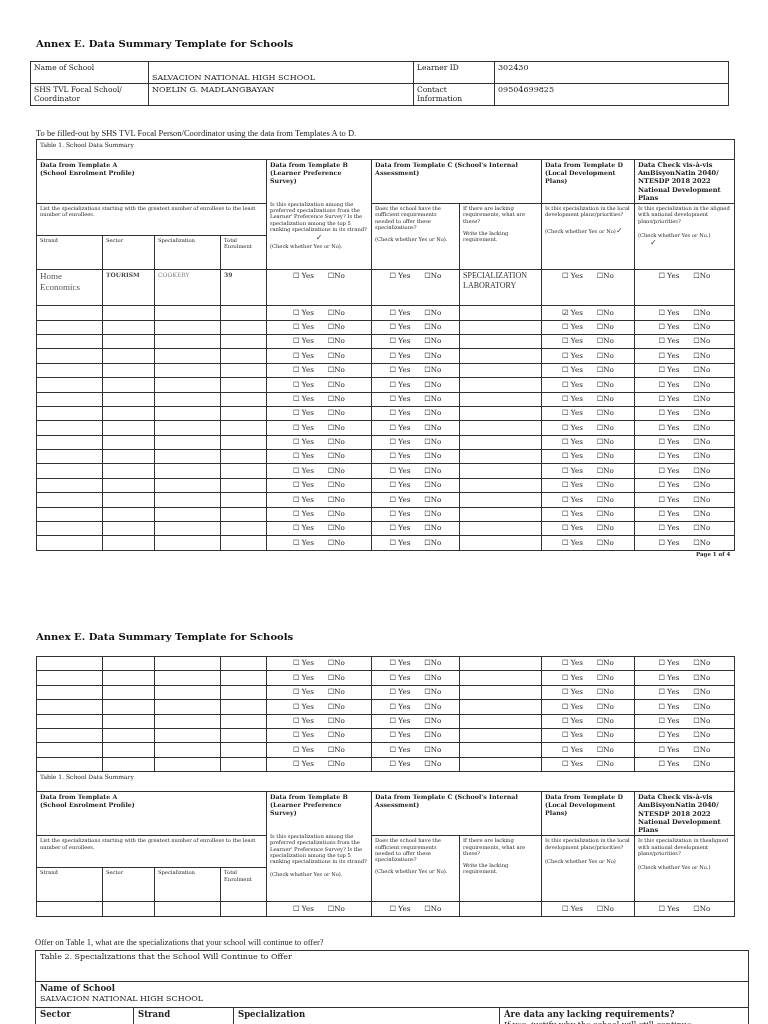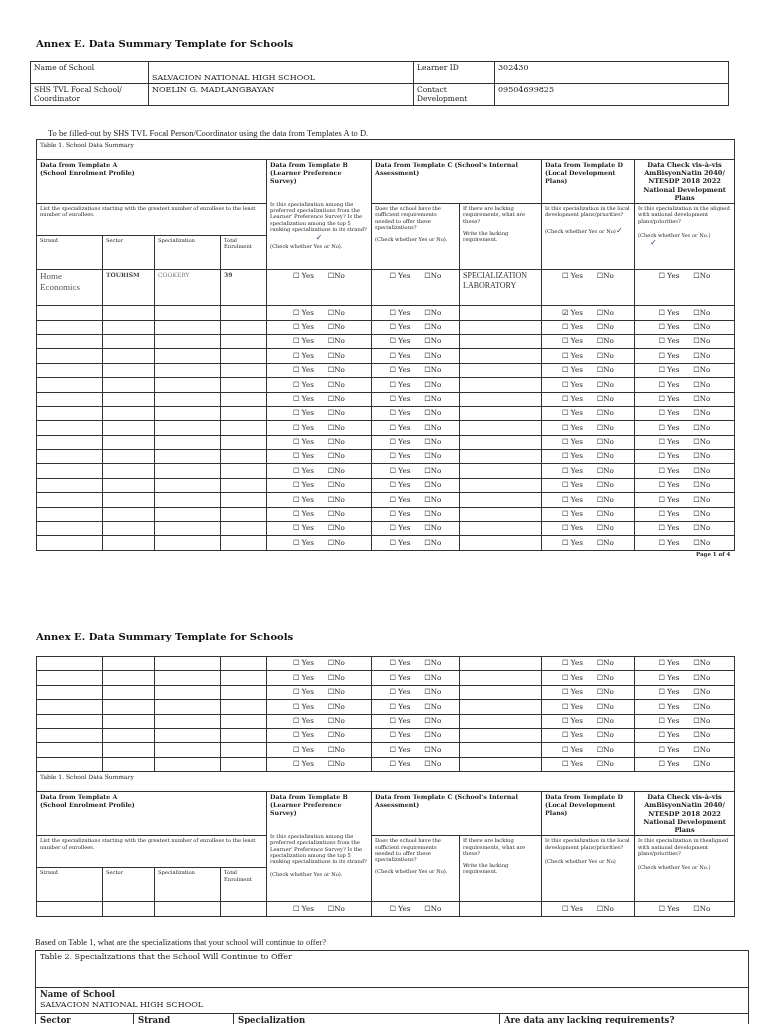--- a/index.html
+++ b/index.html
@@ -8,21 +8,21 @@
   .abs { position:absolute; }
   .annex-title { font-family:"DejaVu Serif", serif; font-weight:bold; font-size:10px; color:#111; }
   table { border-collapse:collapse; position:absolute; table-layout:fixed; }
   td { border:1px solid #333; vertical-align:top; padding:1px 3px; overflow:hidden; }
   .info td { font-size:7.5px; font-family:"DejaVu Serif", serif; }
   .info td.val { font-size:8px; }
   .instr { font-size:8.5px; font-family:"Liberation Serif", serif; }
   .t1 td { font-size:5.2px; line-height:1.2; font-family:"DejaVu Serif", serif; }
   .t1 .cap td { font-size:6px; }
   .t1 .hd { font-weight:bold; font-size:6.3px; line-height:1.25; }
-  .t1 .hd-e { font-weight:bold; font-size:6.6px; line-height:1.25;text-align:center; }
+  .t1 .hd-e { font-weight:bold; font-size:6.6px; line-height:1.25; }
   .t1 .yn { text-align:center; font-size:7.2px; vertical-align:middle; padding:0; white-space:nowrap; }
   .t1 .yn span { display:inline-block; }
   .t1 .yn .sep { width:14px; }
   .t1 tr.er td { height:11.4px; }
   .t1 .big { font-size:9px; line-height:1.25; font-family:"Liberation Serif", serif; color:#555; }
   .t1 .sm-b { font-size:6px; font-weight:bold; color:#444; }
   .t1 .sm-g { font-size:6px; color:#777; }
   .t1 .lab { font-size:8px; font-family:Liberation Serif, serif; color:#333; line-height:1.25; }
   .check { color:#223366; font-size:8px; }
   .page-num { font-size:5.5px; font-weight:bold; font-family:"DejaVu Serif", serif; }
@@ -45,27 +45,27 @@
   <tbody>
       <tr style="height:22px">
     <td>Name of School</td>
     <td class="val" style="vertical-align:bottom">SALVACION NATIONAL HIGH SCHOOL</td>
     <td>Learner ID</td>
     <td class="val">302430</td>
   </tr>
   <tr style="height:22px">
     <td>SHS TVL Focal School/ Coordinator</td>
     <td class="val">NOELIN G. MADLANGBAYAN</td>
-    <td>Contact Development</td>
+    <td>Contact Information</td>
     <td class="val">09504699825</td>
   </tr>
 </tbody>
   </table>
 
-<div class="abs instr" style="left:48px;top:128px;">To be filled-out by SHS TVL Focal Person/Coordinator using the data from Templates A to D.</div>
+<div class="abs instr" style="left:36px;top:128px;">To be filled-out by SHS TVL Focal Person/Coordinator using the data from Templates A to D.</div>
 
 <table class="t1" id="t1p1" style="left:36px;top:139px;width:698px;">
   <colgroup>
     <col style="width:66px">
       <col style="width:52px">
       <col style="width:66px">
       <col style="width:46px">
     <col style="width:105px">
       <col style="width:88px">
       <col style="width:82px">
@@ -474,31 +474,31 @@
         <td></td>
         <td class="yn"><span><span class="box">☐</span> <span>Yes</span></span><span class="sep"></span><span><span class="box">☐</span><span>No</span></span></td>
         <td class="yn"><span><span class="box">☐</span> <span>Yes</span></span><span class="sep"></span><span><span class="box">☐</span><span>No</span></span></td>
         <td></td>
         <td class="yn"><span><span class="box">☐</span> <span>Yes</span></span><span class="sep"></span><span><span class="box">☐</span><span>No</span></span></td>
         <td class="yn"><span><span class="box">☐</span> <span>Yes</span></span><span class="sep"></span><span><span class="box">☐</span><span>No</span></span></td>
       </tr>
     </tbody>
 </table>
 
-<div class="abs instr" style="left:35px;top:937px;">Based on Table 1, what are the specializations that your school will continue to offer?</div>
+<div class="abs instr" style="left:35px;top:937px;">Offer on Table 1, what are the specializations that your school will continue to offer?</div>
 
 <table class="t2" style="left:35px;top:950px;width:713px;">
   <colgroup>
       <col style="width:98px">
       <col style="width:100px">
       <col style="width:266px">
       <col style="width:249px">
     </colgroup>
   <tbody>
-      <tr style="height:37px">
+      <tr style="height:31px">
     <td colspan="4">Table 2. Specializations that the School Will Continue to Offer</td>
   </tr>
   <tr style="height:26px">
     <td colspan="4">
       <div class="b">Name of School</div>
       <div>SALVACION NATIONAL HIGH SCHOOL</div>
     </td>
   </tr>
   <tr style="height:40px">
     <td class="b">Sector</td>

